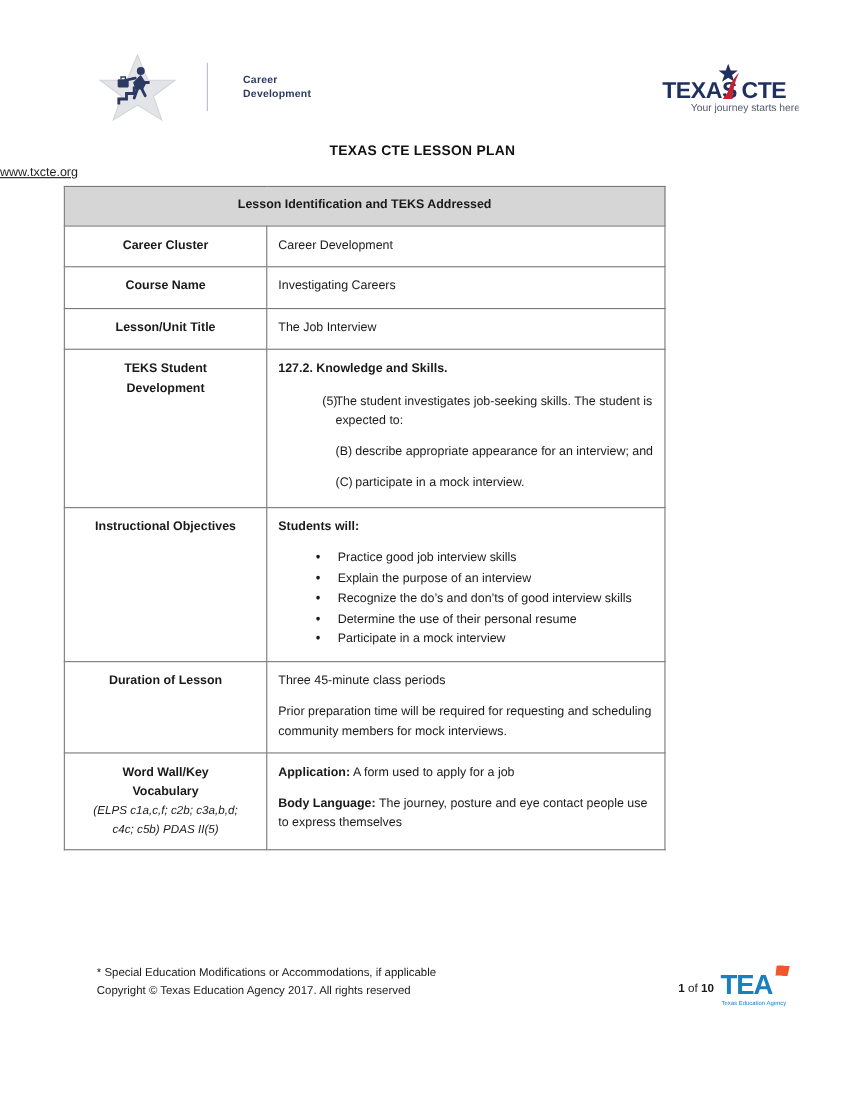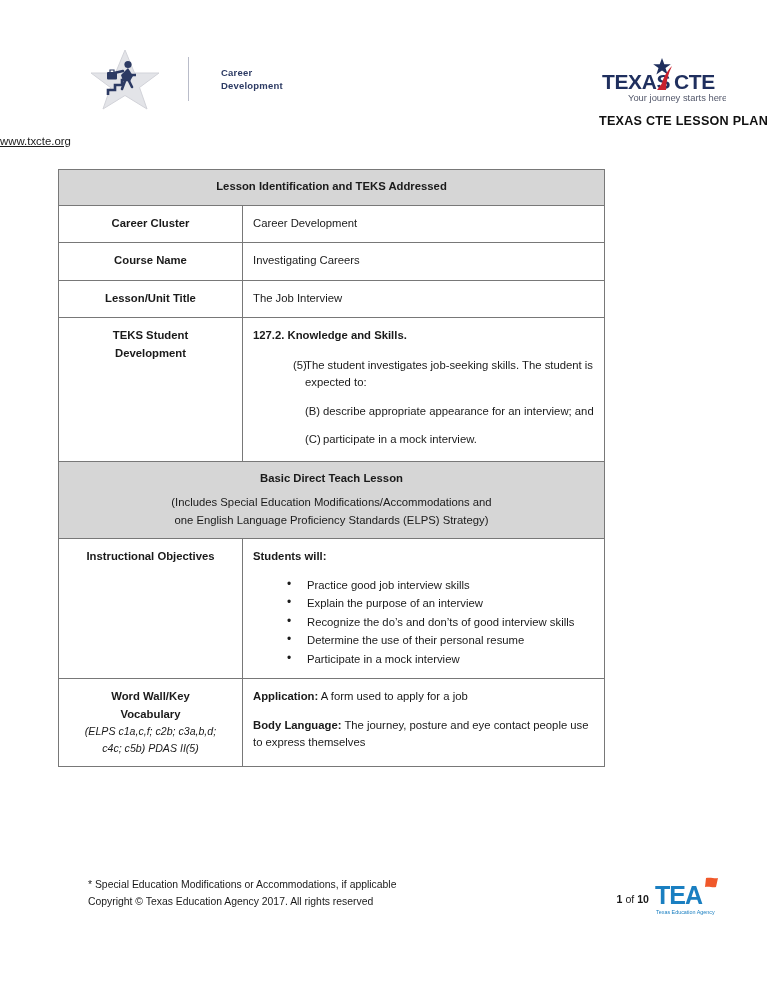--- a/index.html
+++ b/index.html
@@ -51,26 +51,26 @@
 
   .tea-cte-logo {
     position: absolute;
     right: 42px;
     top: 56px;
     width: 128px;
     height: 48px;
   }
 
   .doc-title {
-    text-align: right;
+    text-align: center;
     font-size: 12.6px;
     font-weight: bold;
     letter-spacing: .25px;
     color: #111;
-    margin-top: 6px;
+    margin-top: 22px;
   }
   .doc-url {
     text-align: left;
     font-size: 11.4px;
     color: #1c1c1c;
     text-decoration: underline;
     margin-top: 7px;
     display: block;
   }
 
@@ -294,45 +294,43 @@
           <div class="teks-body-2">describe appropriate appearance for an interview; and</div>
         </div>
 
         <div class="teks-row">
           <div class="teks-num-2">(C)</div>
           <div class="teks-body-2">participate in a mock interview.</div>
         </div>
       </td>
     </tr>
 
-    <tr class="section-head">
-      <td colspan="2">
-        <div>Basic Direct Teach Lesson</div>
-        <div class="sub">
-          <div>(Includes Special Education Modifications/Accommodations and</div>
-          <div>one English Language Proficiency Standards (ELPS) Strategy)</div>
-        </div>
-      </td>
-    </tr>
 
     <tr>
       <td class="label-cell">Instructional Objectives</td>
       <td>
         <div class="strong-lead">Students will:</div>
         <ul class="obj-list">
           <li>Practice good job interview skills</li>
           <li>Explain the purpose of an interview</li>
           <li>Recognize the do’s and don’ts of good interview skills</li>
           <li>Determine the use of their personal resume</li>
           <li>Participate in a mock interview</li>
         </ul>
       </td>
     </tr>
 
 
+    <tr>
+      <td class="label-cell">Duration of Lesson</td>
+      <td>
+        <p class="para">Three 45-minute class periods</p>
+        <p class="para">Prior preparation time will be required for requesting and scheduling community members for mock interviews.</p>
+      </td>
+    </tr>
 
     <tr>
       <td class="label-cell">
         <span class="lab-line">Word Wall/Key</span>
         <span class="lab-line">Vocabulary</span>
         <span class="sub-italic">(ELPS c1a,c,f; c2b; c3a,b,d;</span>
         <span class="sub-italic">c4c; c5b) PDAS II(5)</span>
       </td>
       <td>
         <p class="para">

